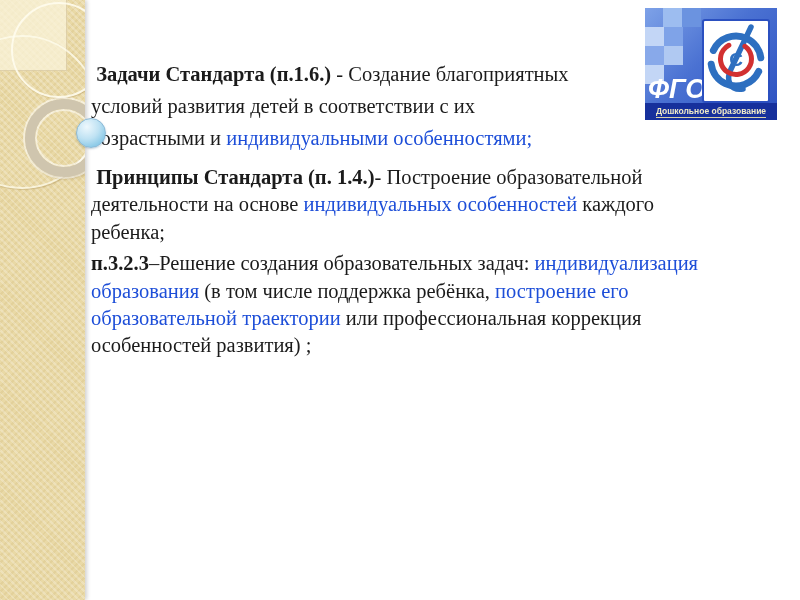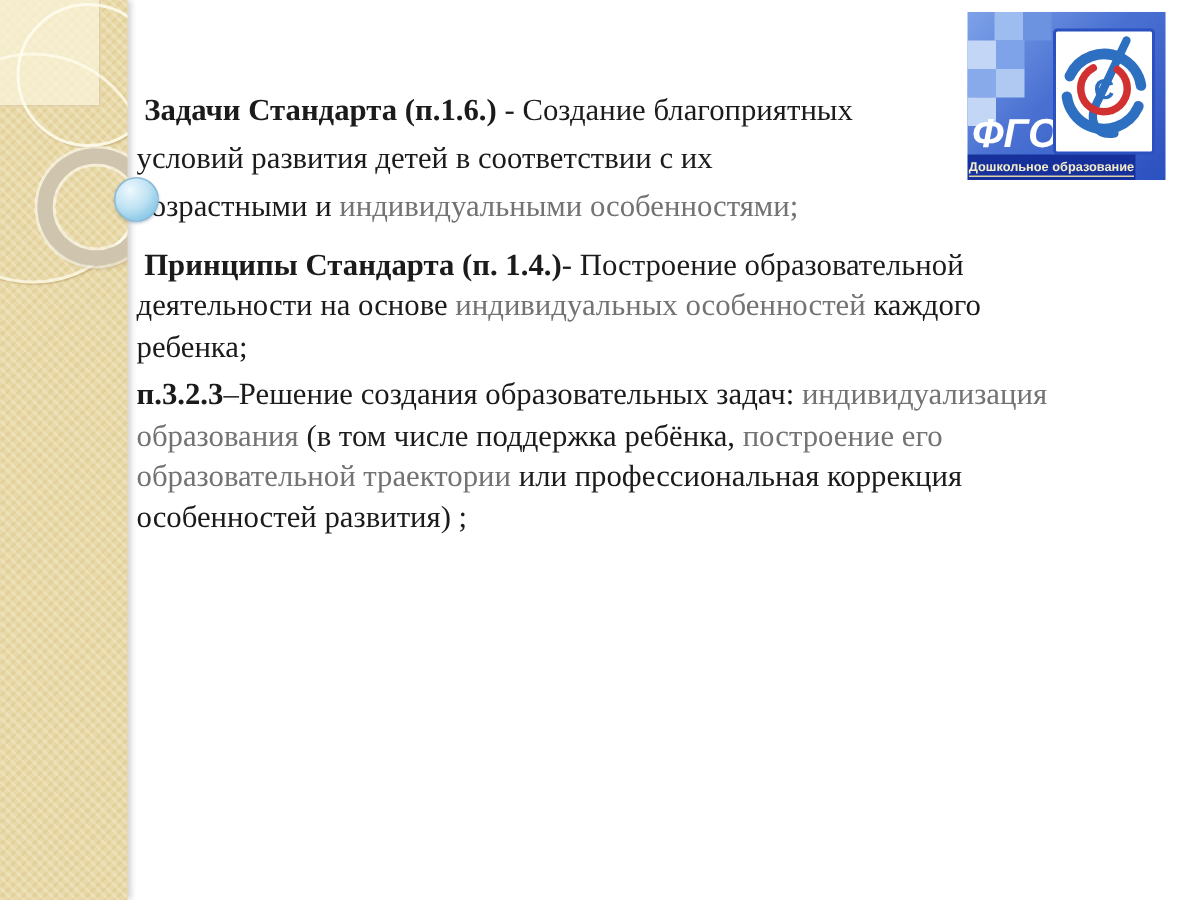--- a/index.html
+++ b/index.html
@@ -45,40 +45,40 @@
     position:absolute;left:91px;top:26px;width:702px;
     color:#1b1b1b;
   }
   .para{
     margin:0 0 4px 0;
     font-size:20.5px;line-height:27.4px;
     white-space:pre-wrap;
   }
   .para.lead{line-height:32px;margin-bottom:10px;margin-top:32px;}
   .para .b{font-weight:bold;}
-  .para .r{color:#737373;text-align:center;}
+  .para .r{color:#1d4ed8;text-align:center;}
   
   .logo{
     position:absolute;left:645px;top:8px;width:132px;height:112px;
     background:linear-gradient(135deg,#7ea2e8 0%, #4a71d2 45%, #2b50c0 100%);
     overflow:hidden;
   }
   .logo .sq{position:absolute;width:19px;height:19px;}
   .logo .fgos{
     position:absolute;left:3px;top:66px;
     color:#ffffff;font-family:"Liberation Sans",sans-serif;
     font-weight:bold;font-style:italic;font-size:27px;letter-spacing:0px;
   }
   .logo .emblem{
     position:absolute;left:57px;top:11px;width:68px;height:84px;
     background:#ffffff;border:2px solid #2b50c0;border-radius:3px;
     box-sizing:border-box;
   }
   .logo .strip{
-    position:absolute;left:0;bottom:0;width:112px;height:17px;
+    position:absolute;left:0;bottom:0;width:132px;height:17px;
     background:#16309c;display:flex;align-items:center;justify-content:center;
   }
   .logo .strip span{
     font-family:"Liberation Sans",sans-serif;font-size:8.5px;font-weight:bold;
     color:#f2ecc8;border-bottom:1px solid #d9d2a8;padding-bottom:1px;white-space:nowrap;
   }
 </style>
 </head>
 <body>
 

